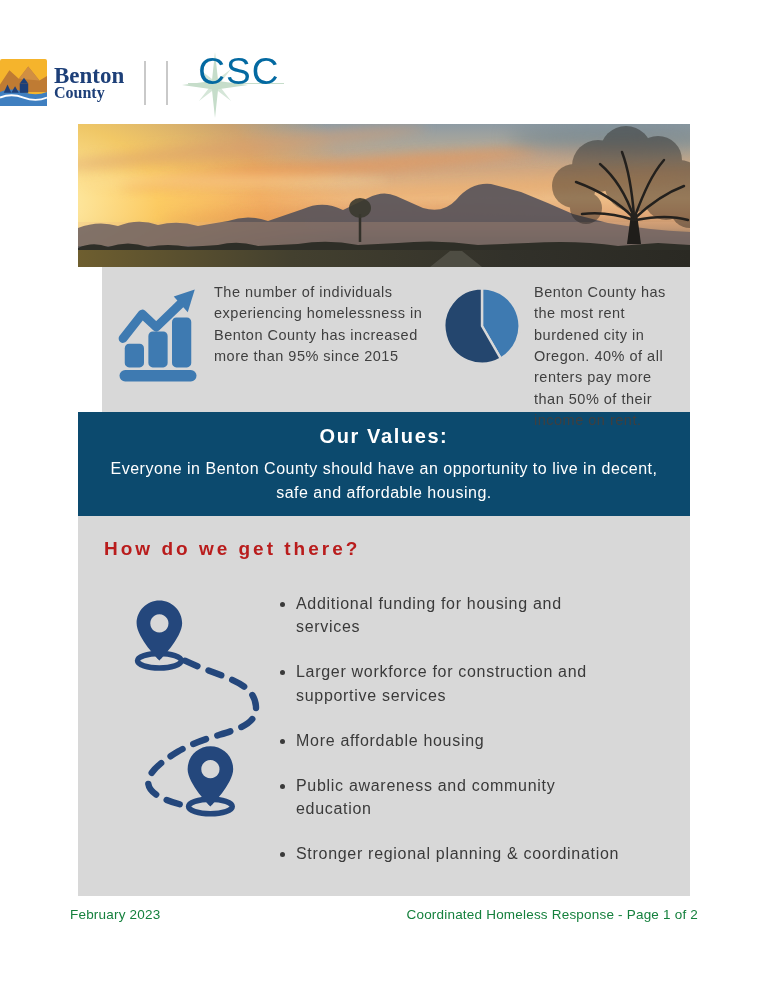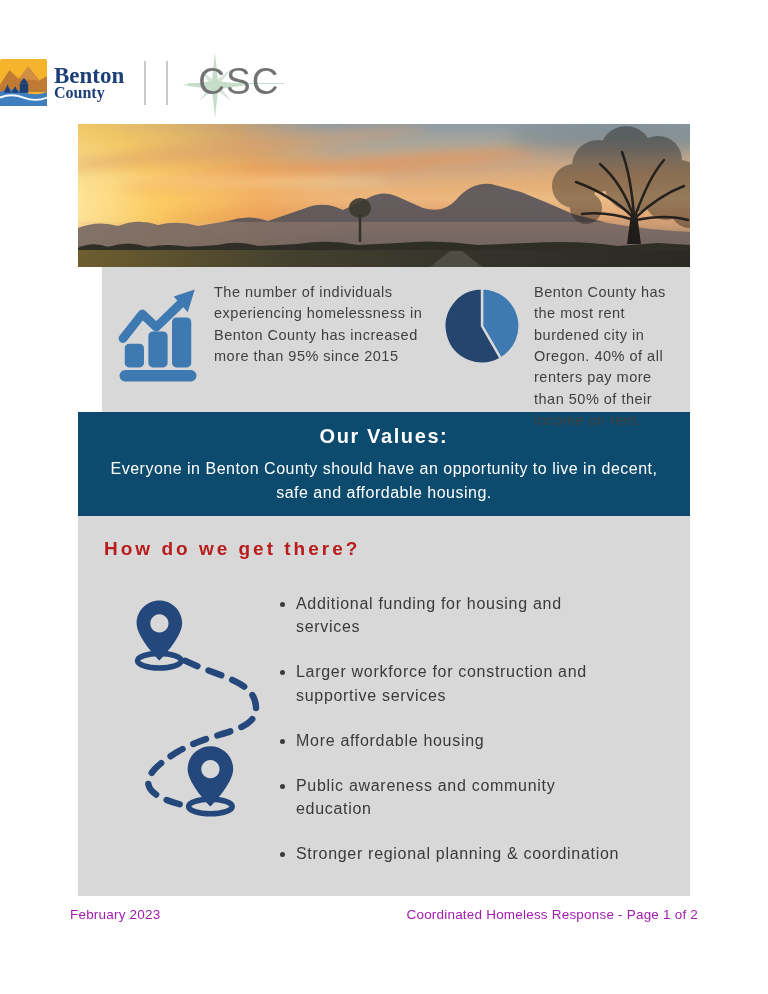--- a/index.html
+++ b/index.html
@@ -16,21 +16,21 @@
   .benton-text{ font-family:"Liberation Serif", serif; font-weight:bold; color:#1d3f78; line-height:.92; }
   .benton-text .l1{ font-size:23px; display:block; }
   .benton-text .l2{ font-size:16px; display:block; }
   .logo-sep{ width:2px; height:44px; background:#c9c9c9; }
   .logo-corvallis{ width:99px; text-align:center; position:relative; }
   .corvallis-name{ font-family:"Liberation Serif", serif; font-weight:bold; font-size:13px; letter-spacing:.4px; color:#2a3272; display:block; margin-top:-3px; }
   .corvallis-bar{ background:#2a3272; color:#fff; font-size:5px; letter-spacing:.3px; padding:2px 0 1px; white-space:nowrap; overflow:hidden; }
   .logo-csc{ position:relative; width:96px; height:66px; }
   .csc-star{ position:absolute; left:-6px; top:2px; }
   .csc-line{ position:absolute; left:0; top:33px; width:96px; height:1.5px; background:#c6ddca; }
-  .csc-text{ position:absolute; left:10px; top:11px; font-size:37px; color:#737373; letter-spacing:1px; }
+  .csc-text{ position:absolute; left:10px; top:1px; font-size:37px; color:#0369a1; letter-spacing:1px; }
 
   
   h1.title{ text-align:center; font-size:30px; font-weight:bold; color:#23497e; letter-spacing:.3px; height:51px; }
 
   
   .content{ width:612px; margin:0 auto; }
 
   
   .hero{ position:relative; height:143px; overflow:hidden;
     background:
@@ -63,21 +63,21 @@
   
   .how{ background:#d8d8d8; height:380px; padding:22px 0 0 26px; }
   .how h2{ font-size:19px; font-weight:bold; color:#b91c1c; letter-spacing:3px; }
   .how-body{ display:flex; margin-top:28px; }
   .route-wrap{ width:172px; flex:0 0 auto; padding-left:8px; }
   .how ul{ flex:1; margin:4px 64px 0 0; padding-left:20px; }
   .how li{ font-size:16px; letter-spacing:.7px; line-height:1.45; color:#3a3a3a; margin-bottom:22px; }
   .how li::marker{ color:#3a3a3a; }
 
   
-  .footer{ display:flex; justify-content:space-between; padding:11px 70px 0 70px; font-size:13.5px; color:#a21caf; letter-spacing:.2px; }
+  .footer{ display:flex; justify-content:space-between; padding:11px 70px 0 70px; font-size:13.5px; color:#15803d; letter-spacing:.2px; }
 </style>
 </head>
 <body>
 
 <div class="page">
 
   <div class="logo-row">
     <div class="logo-benton">
       <svg width="47" height="47" viewBox="0 0 50 50">
         <rect x="0" y="0" width="50" height="50" rx="2" fill="#f5b42c"></rect>

